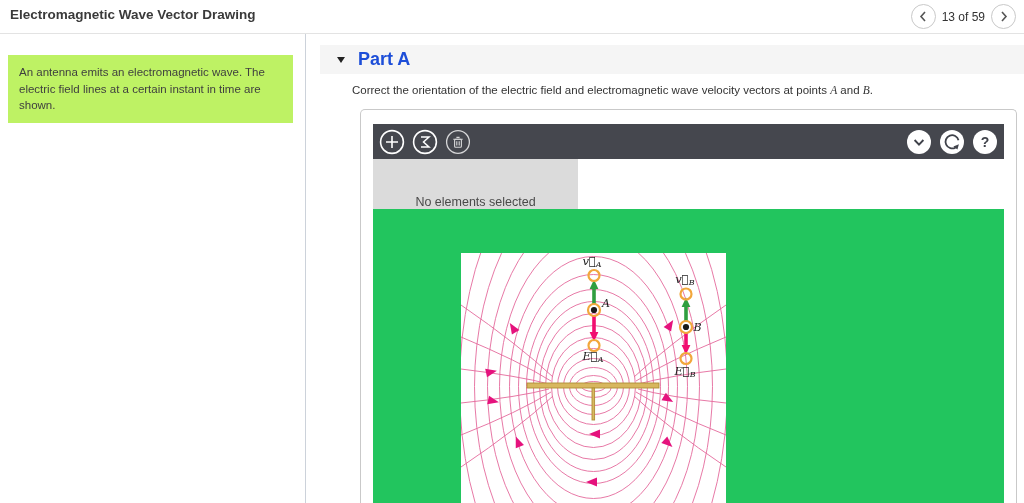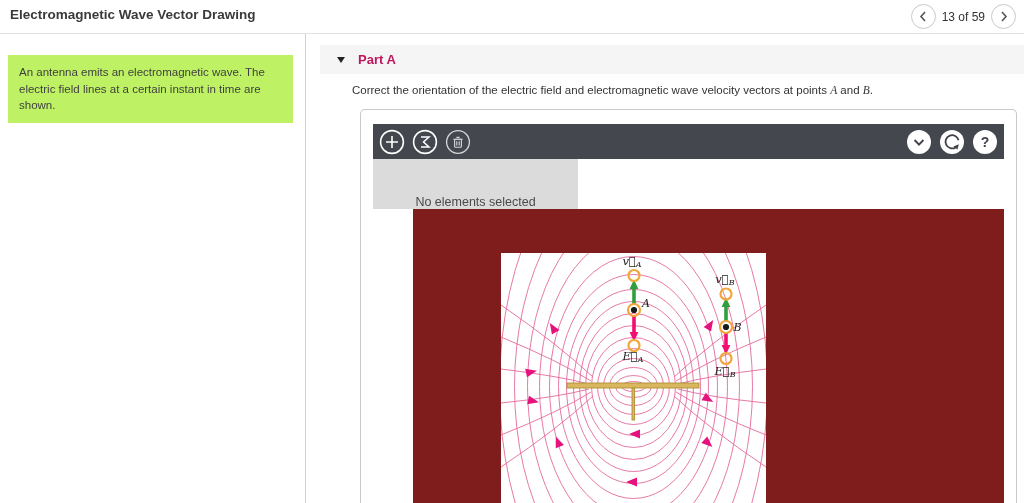--- a/index.html
+++ b/index.html
@@ -21,36 +21,36 @@
   .sidebar-note { position:absolute; left:8px; top:55px; width:285px;
                   background:#bef264; padding:9px 11px; font-size:11.5px;
                   line-height:1.45; color:#3f3f3f; }
   .v-divider { position:absolute; left:305px; top:34px; width:1px; height:469px; background:#ccd2da; }
   
   .part-bar { position:absolute; left:320px; top:45px; width:704px; height:29px;
               background:#f5f5f5; display:flex; align-items:center; cursor:pointer; }
   .tri-down { width:0; height:0; margin-left:17px;
               border-left:4.5px solid transparent; border-right:4.5px solid transparent;
               border-top:6px solid #222; }
-  .part-label { margin-left:13px; font-size:13px; font-weight:bold; color:#be185d; }
+  .part-label { margin-left:13px; font-size:18px; font-weight:bold; color:#1d4ed8; }
   .instruction { position:absolute; left:352px; top:84px; font-size:11.5px; color:#333; }
   .instruction .it { font-style:italic; font-family:"Liberation Serif", serif; }
   
   .tool-frame { position:absolute; left:360px; top:109px; width:657px; height:394px;
                 border:1px solid #c9c9c9; border-bottom:none; border-radius:5px 5px 0 0;
                 background:#fff; }
   .tool-toolbar { position:absolute; left:12px; top:14px; right:12px; height:35px;
                   background:#45474e; display:flex; align-items:center; padding:0 6px; gap:7px; }
   .tb-spacer { flex:1; }
   .tb-btn { width:26px; height:26px; border:none; background:transparent; padding:0;
             cursor:pointer; display:flex; align-items:center; justify-content:center; }
   .tool-content { position:absolute; left:12px; top:49px; right:12px; bottom:0; display:flex;flex-direction:column; }
   .panel-left { width:205px; background:#dbdbdb; text-align:center; padding-top:36px;
                 font-size:12.5px; color:#4a4a4a; }
-  .panel-right { flex:1; background:#7f1d1d; position:relative;margin-left:40px; }
+  .panel-right { flex:1; background:#22c55e; position:relative; }
   .diagram-box { position:absolute; left:88px; top:44px; width:265px; height:267px; background:#fff; }
   .dlabel { font-family:"DejaVu Serif", serif; font-style:italic; font-size:11.5px; fill:#222; }
   .dlabel-sub { font-size:8px; }
   .plabel { font-family:"DejaVu Serif", serif; font-style:italic; font-size:11px; fill:#1a1a1a; }
 </style>
 </head>
 <body>
 
 <div id="app">
 

